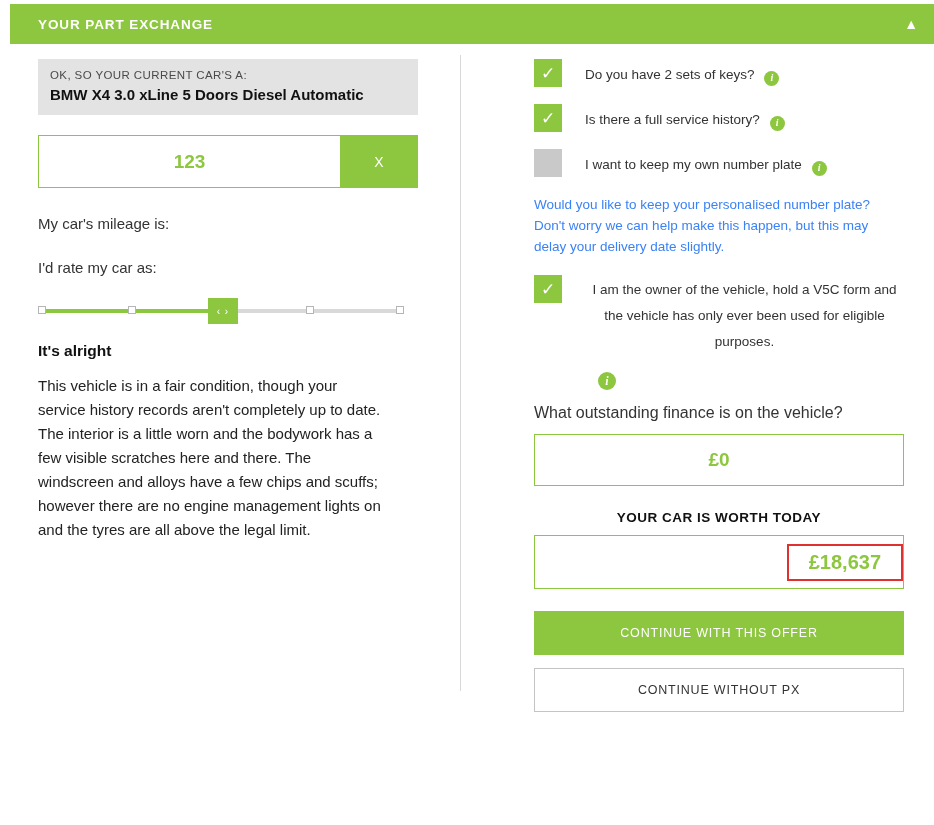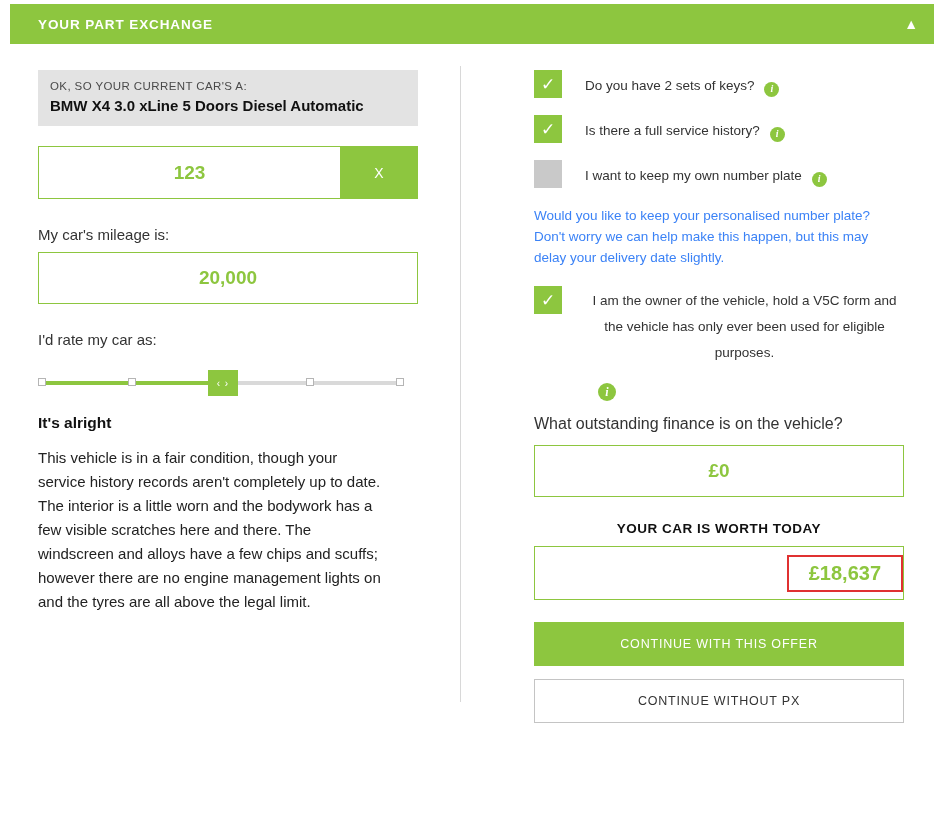--- a/index.html
+++ b/index.html
@@ -41,21 +41,21 @@
     font-size: 14px;
     line-height: 1;
     cursor: pointer;
     user-select: none;
   }
 
   
   .body-wrap {
     position: absolute;
     left: 10px;
-    top: 44px;
+    top: 33px;
     width: 924px;
     height: 664px;
     display: flex;
     gap: 10px;
   }
   .col-left {
     width: 483px;
     padding: 26px 0 0 28px;
     position: relative;
   }
@@ -345,21 +345,20 @@
         <div class="label">OK, SO YOUR CURRENT CAR'S A:</div>
         <div class="car-name">BMW X4 3.0 xLine 5 Doors Diesel Automatic</div>
       </div>
 
       <div class="reg-row">
         <div class="reg-input" placeholder="Enter reg">123</div>
         <div class="reg-clear">X</div>
       </div>
 
       <div class="field-label">My car's mileage is:</div>
-      <div class="mileage-box" placeholder="Enter mileage">20,000</div>
 
       <div class="field-label">I'd rate my car as:</div>
 
       <div class="slider-wrap">
         <div class="slider-track"></div>
         <div class="slider-fill"></div>
         <div class="slider-tick" style="left:0px;"></div>
         <div class="slider-tick" style="left:90px;"></div>
         <div class="slider-tick" style="left:181px;"></div>
         <div class="slider-tick" style="left:268px;"></div>

